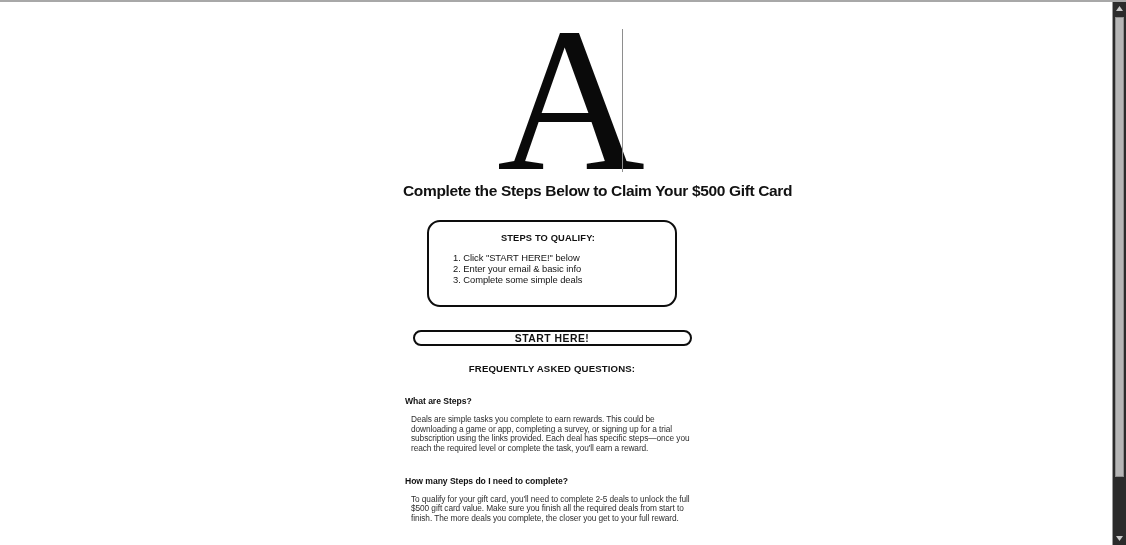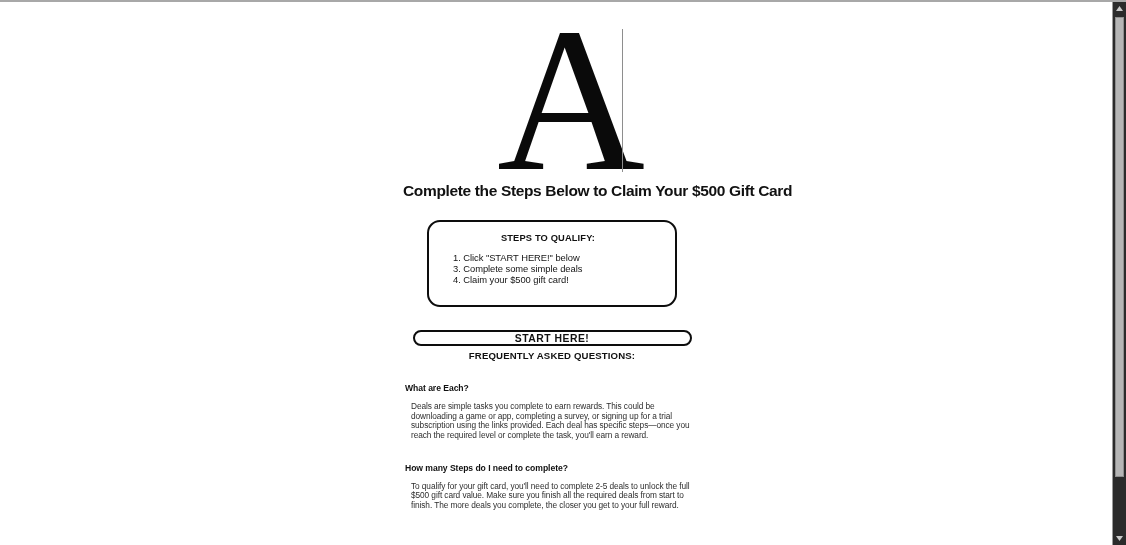--- a/index.html
+++ b/index.html
@@ -171,21 +171,21 @@
     padding: 0;
   }
 
   
   #faq-title {
     text-align: center;
     font-size: 9.6px;
     font-weight: 700;
     letter-spacing: 0.15px;
     color: #111111;
-    margin-top: 4px;
+    margin-top: 17px;
   }
   .faq-block { margin-top: 22px; }
   .faq-block:first-of-type { margin-top: 27px; }
   .faq-q {
     font-size: 8.6px;
     font-weight: 700;
     color: #111111;
     letter-spacing: -0.05px;
     margin: 0 0 9px 0;
   }
@@ -211,31 +211,31 @@
         <div id="logo-letter">A</div>
         <div id="logo-rule"></div>
       </div>
 
       <h1 id="headline">Complete the Steps Below to Claim Your $500 Gift Card</h1>
 
       <div id="steps-card">
         <div id="steps-title">STEPS TO QUALIFY:</div>
         <ul id="steps-list">
           <li>1. Click "START HERE!" below</li>
+          <li>2. Enter your email &amp; basic info</li>
           <li>3. Complete some simple deals</li>
-          <li>4. Claim your $500 gift card!</li>
         </ul>
       </div>
 
       <button id="cta-button">START HERE!</button>
 
       <div id="faq-title">FREQUENTLY ASKED QUESTIONS:</div>
 
       <div class="faq-block">
-        <p class="faq-q">What are Each?</p>
+        <p class="faq-q">What are Steps?</p>
         <p class="faq-a">Deals are simple tasks you complete to earn rewards. This could be downloading a game or app, completing a survey, or signing up for a trial subscription using the links provided. Each deal has specific steps—once you reach the required level or complete the task, you'll earn a reward.</p>
       </div>
 
       <div class="faq-block">
         <p class="faq-q">How many Steps do I need to complete?</p>
         <p class="faq-a">To qualify for your gift card, you'll need to complete 2-5 deals to unlock the full $500 gift card value. Make sure you finish all the required deals from start to finish. The more deals you complete, the closer you get to your full reward.</p>
       </div>
 
     </div>
   </div>

